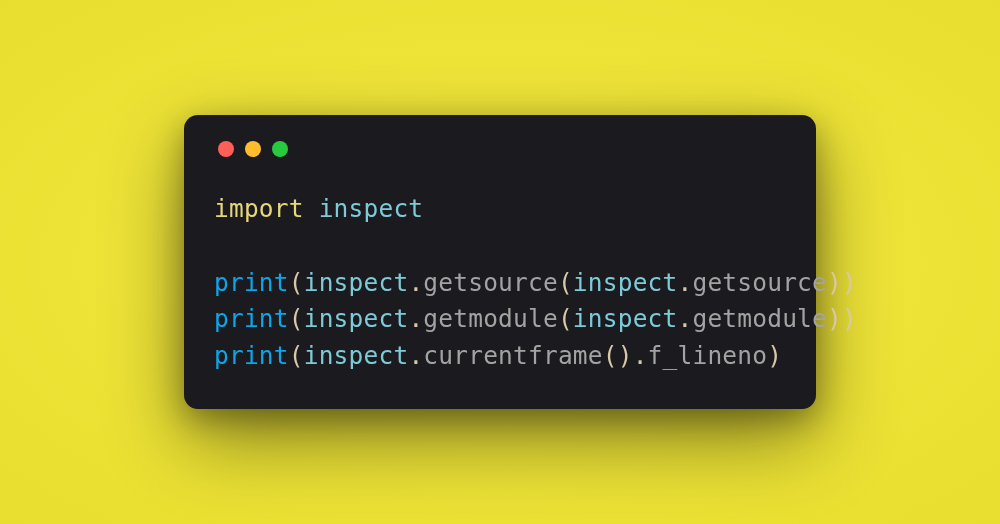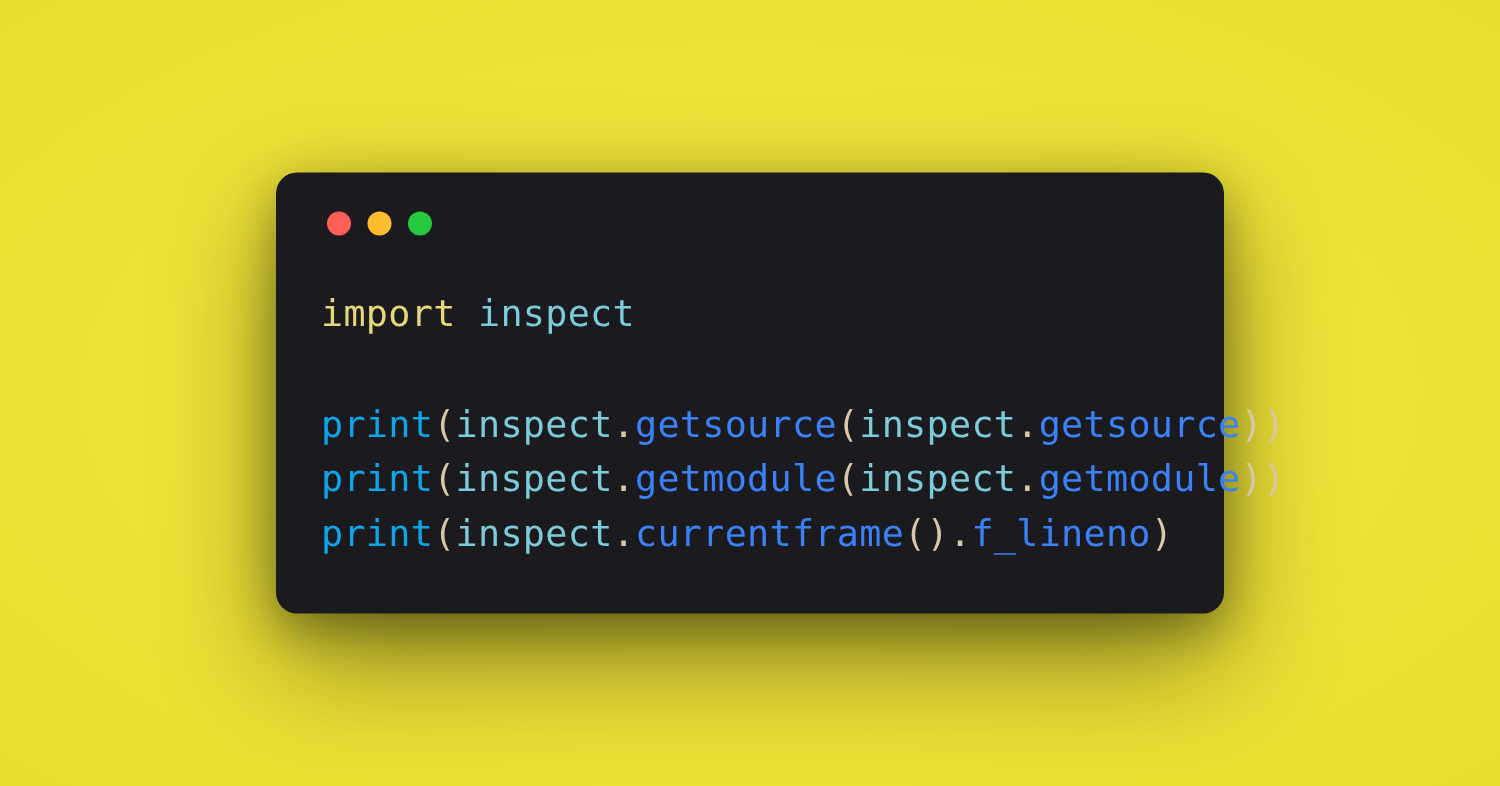--- a/index.html
+++ b/index.html
@@ -33,21 +33,21 @@
     font-size: 24.5px;
     line-height: 1.5;
     white-space: pre;
     font-weight: 500;
     letter-spacing: 0.2px;
   }
   .tok-keyword { color: #e6d77a; }
   .tok-module  { color: #7ecbd8; }
   .tok-func    { color: #0ea5e9; }
   .tok-punct   { color: #d9c8a8; }
-  .tok-attr    { color: #3b82f6; }
+  .tok-attr    { color: #a3a3a3; }
   .blank-line { height: 1.5em; }
 </style>
 </head>
 <body>
 
 <div class="window">
   <div class="dots">
     <div class="dot" style="background: rgb(255, 95, 86);"></div>
     <div class="dot" style="background: rgb(255, 189, 46);"></div>
     <div class="dot" style="background: rgb(39, 201, 63);"></div>

